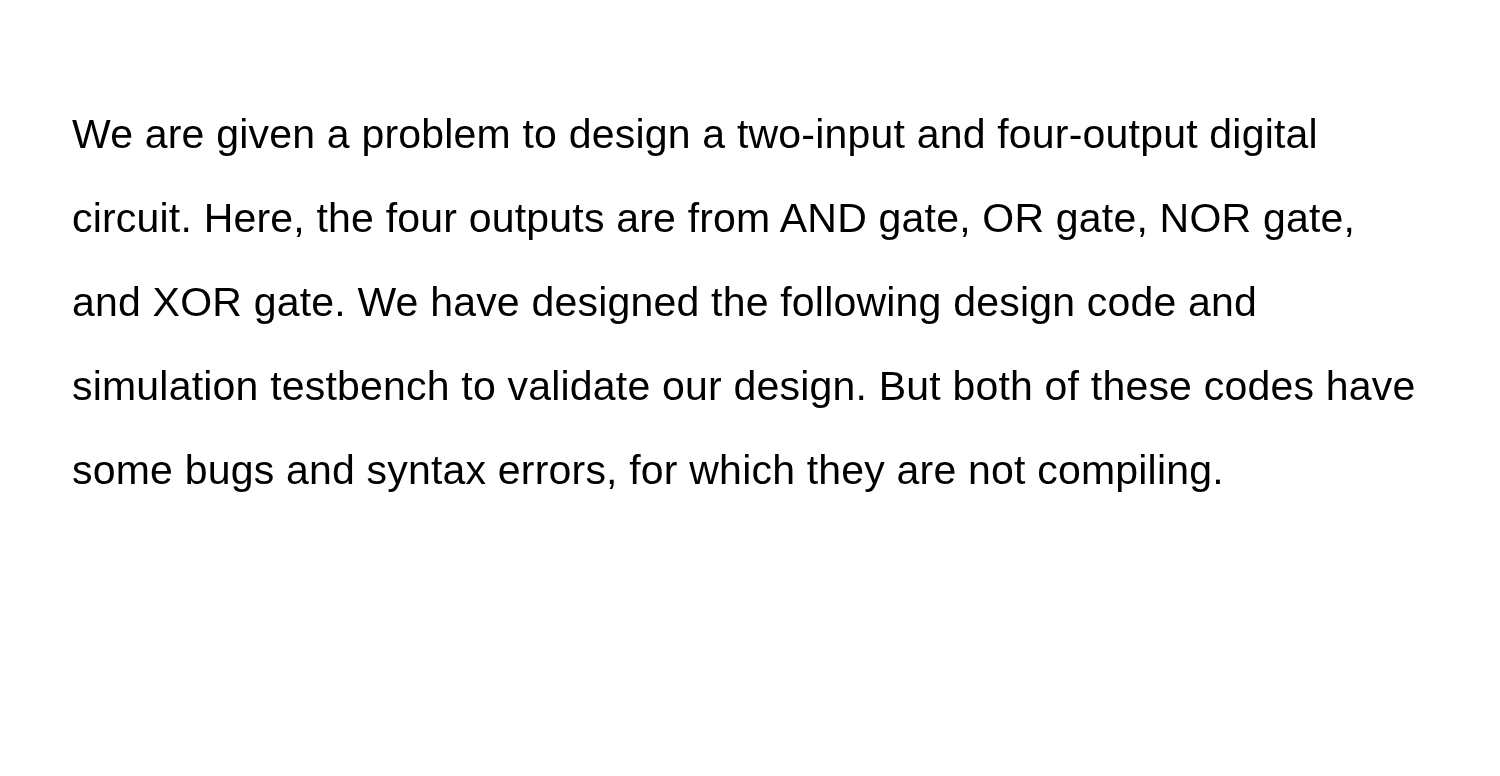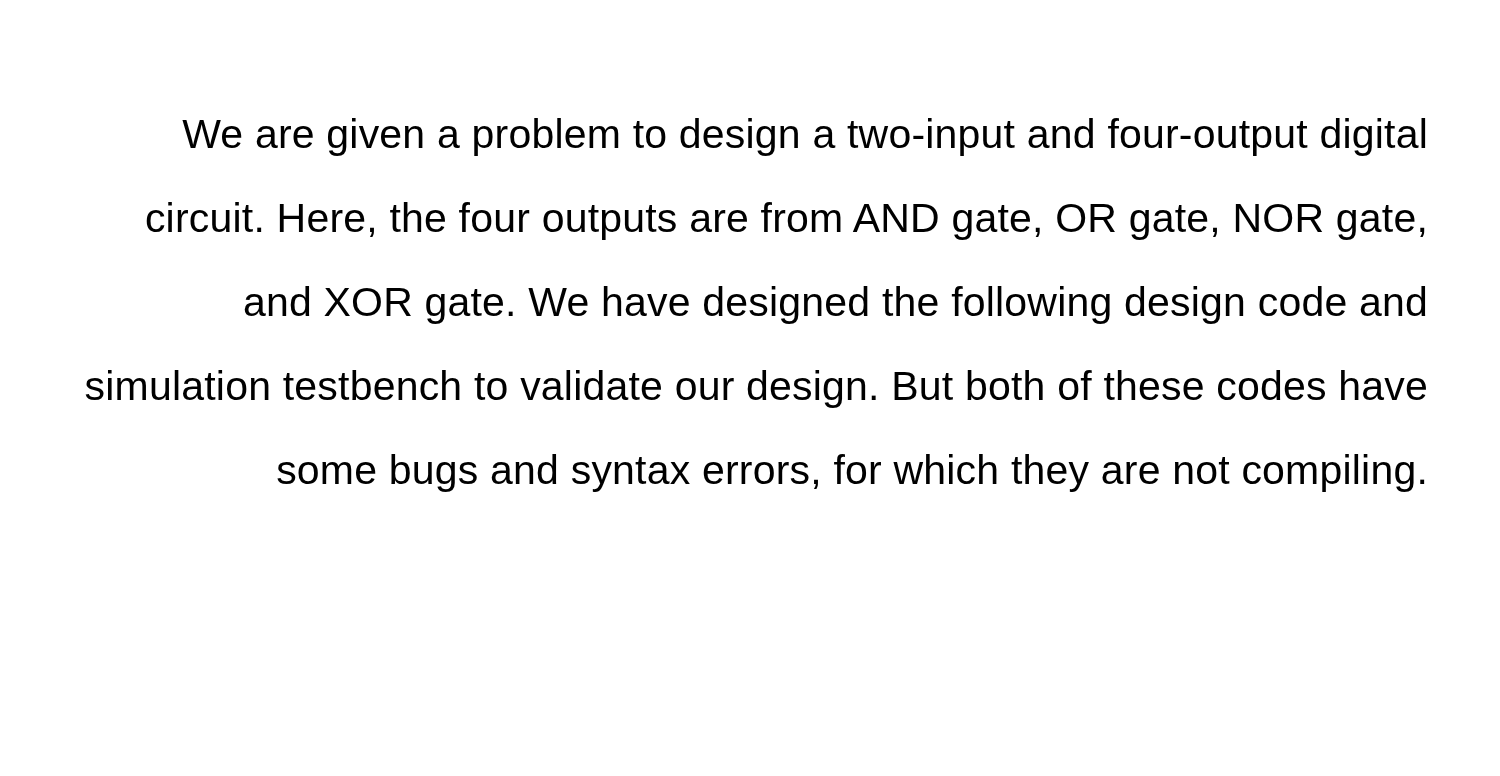--- a/index.html
+++ b/index.html
@@ -1,19 +1,18 @@
 <!DOCTYPE html>
 <html><head>
   <meta charset="utf-8">
   <style>
     * {
       margin: 0;
       padding: 0;
       box-sizing: border-box;
-      text-align: right;
     }
     body {
       width: 1500px;
       height: 776px;
       background: #ffffff;
       font-family: -apple-system, BlinkMacSystemFont, "Segoe UI", Helvetica, Arial, sans-serif;
       padding: 92px 72px 72px 72px;
       overflow: hidden;
     }
     .paragraph {

